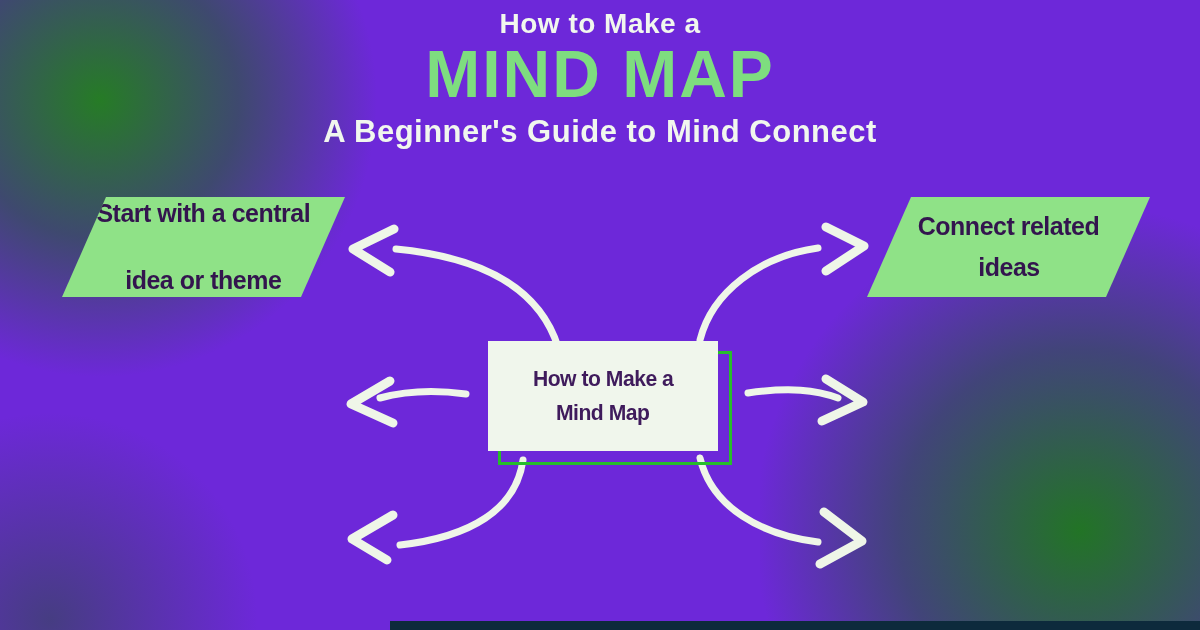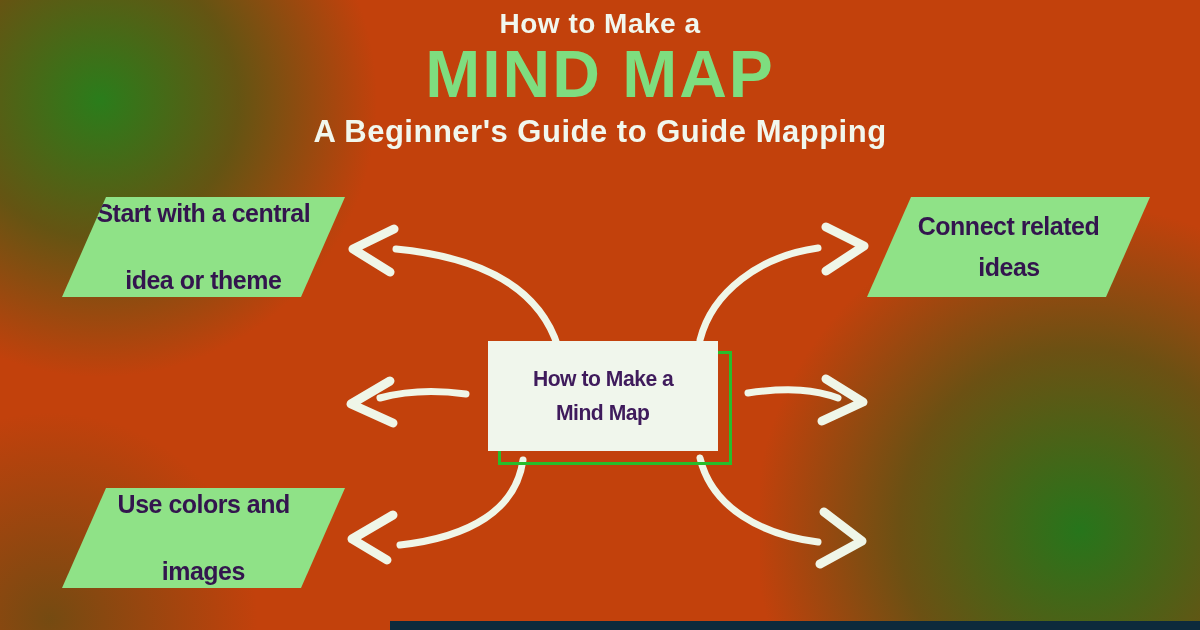--- a/index.html
+++ b/index.html
@@ -1,18 +1,18 @@
 <!DOCTYPE html>
 <html><head>
 <meta charset="utf-8">
 <style>
   html,body{margin:0;padding:0;background:#06282e;}
   .canvas{
     position:relative;width:1200px;height:630px;overflow:hidden;
-    background:#c2410c;
+    background:#6d28d9;
     font-family:"Liberation Sans",sans-serif;
   }
   .glow{position:absolute;pointer-events:none;}
   .glow-tl{
     left:-180px;top:-180px;width:560px;height:560px;
     background:radial-gradient(circle at center, rgba(34,128,28,0.95) 0%, rgba(24,100,24,0.55) 35%, rgba(10,60,30,0.0) 70%);
   }
   .glow-br{
     right:-200px;bottom:-220px;width:640px;height:640px;
     background:radial-gradient(circle at center, rgba(30,120,28,0.95) 0%, rgba(22,96,26,0.5) 40%, rgba(10,60,30,0.0) 72%);
@@ -73,21 +73,21 @@
 
 <div class="canvas">
 
   <div class="glow glow-tl"></div>
   <div class="glow glow-br"></div>
   <div class="glow glow-bl"></div>
 
   <div class="header">
     <div class="kicker">How to Make a</div>
     <div class="big-title">MIND MAP</div>
-    <div class="subtitle">A Beginner's Guide to Guide Mapping</div>
+    <div class="subtitle">A Beginner's Guide to Mind Connect</div>
   </div>
 
   <svg class="arrows" width="1200" height="630" viewBox="0 0 1200 630">
     <g>
       <path class="shaft" d="M 558 347 C 541 293, 489 258, 396 249"></path>
       <path class="head" d="M 394 229 L 353 249 L 390 272"></path>
     </g>
     <g>
       <path class="shaft" d="M 466 394 C 430 389, 402 392, 380 398"></path>
       <path class="head" d="M 390 381 L 351 404 L 393 423"></path>
@@ -107,24 +107,20 @@
     <g>
       <path class="shaft" d="M 700 458 C 712 508, 762 535, 818 542"></path>
       <path class="head" d="M 824 512 L 862 541 L 820 564"></path>
     </g>
   </svg>
 
   <div class="node node-l row1">
     <span>Start with a central</span>
     <span>idea or theme</span>
   </div>
-  <div class="node node-l row3">
-    <span>Use colors and</span>
-    <span>images</span>
-  </div>
 
   <div class="node node-r row1">
     <span>Connect related</span>
     <span>ideas</span>
   </div>
 
   <div class="center-outline"></div>
   <div class="center-box">
     <span>How to Make a</span>
     <span>Mind Map</span>

